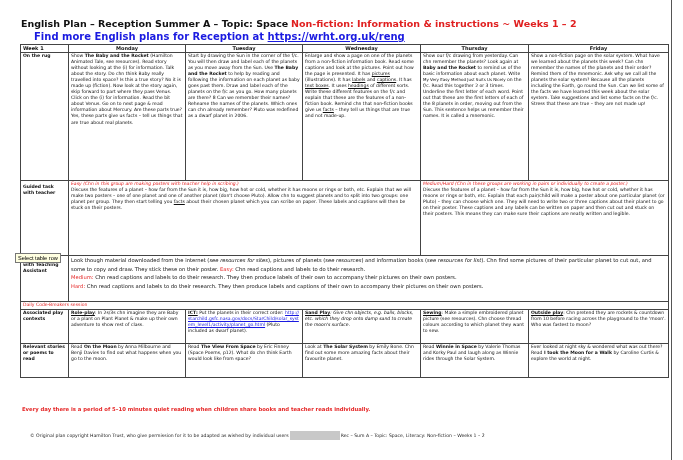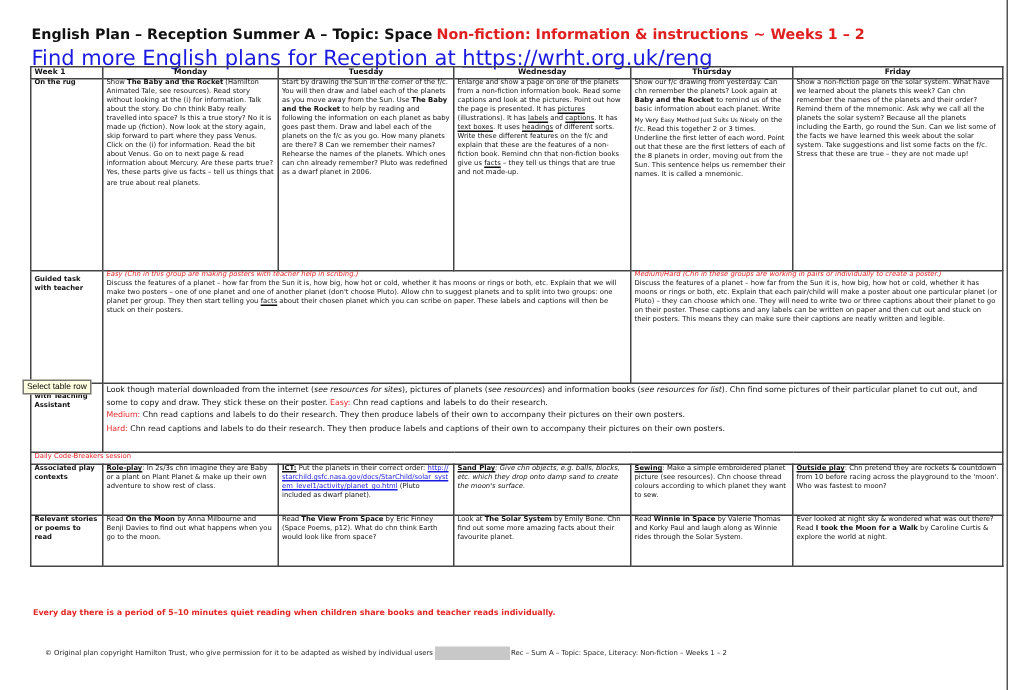--- a/index.html
+++ b/index.html
@@ -3,21 +3,21 @@
 <meta charset="utf-8">
 <style>
   html, body { margin: 0; padding: 0; background: #ffffff; }
   body { width: 683px; height: 460px; overflow: hidden; position: relative;
          font-family: "DejaVu Sans", sans-serif; color: #111; }
   .page { position: absolute; left: 0; top: 0; width: 670px; height: 460px; padding-left: 36px; }
   .vline { position: absolute; left: 671px; top: 0; width: 1px; height: 460px; background: #555; }
   .title-row { position: absolute; left: 21px; top: 18px; font-size: 9.5px; font-weight: bold; white-space: nowrap; }
   .title-main { color: #111; }
   .title-sub { position: absolute; left: 270px; top: 0; color: #e02020; }
-  .find-row { position: absolute; left: 21px; top: 31px; font-size: 14px; font-weight: normal; color: #1a1ae0; white-space: nowrap; }
+  .find-row { position: absolute; left: 34px; top: 31px; font-size: 10px; font-weight: bold; color: #1a1ae0; white-space: nowrap; }
   .find-row a { color: #1a1ae0; text-decoration: underline; }
   table.plan { position: absolute; left: 20px; top: 44px; width: 648px; border-collapse: collapse; table-layout: fixed; }
   table.plan td, table.plan th { border: 1px solid #444; padding: 0 2px; vertical-align: top;
       font-size: 4.55px; line-height: 6.05px; text-align: left; }
   table.plan th { font-weight: bold; text-align: center; font-size: 5px; line-height: 7px; }
   td.rowhead { font-weight: bold; text-align: center; font-size: 5px; line-height: 6.5px; }
   .red { color: #e52626; }
   .ital { font-style: italic; }
   .b { font-weight: bold; }
   .u { text-decoration: underline; }

